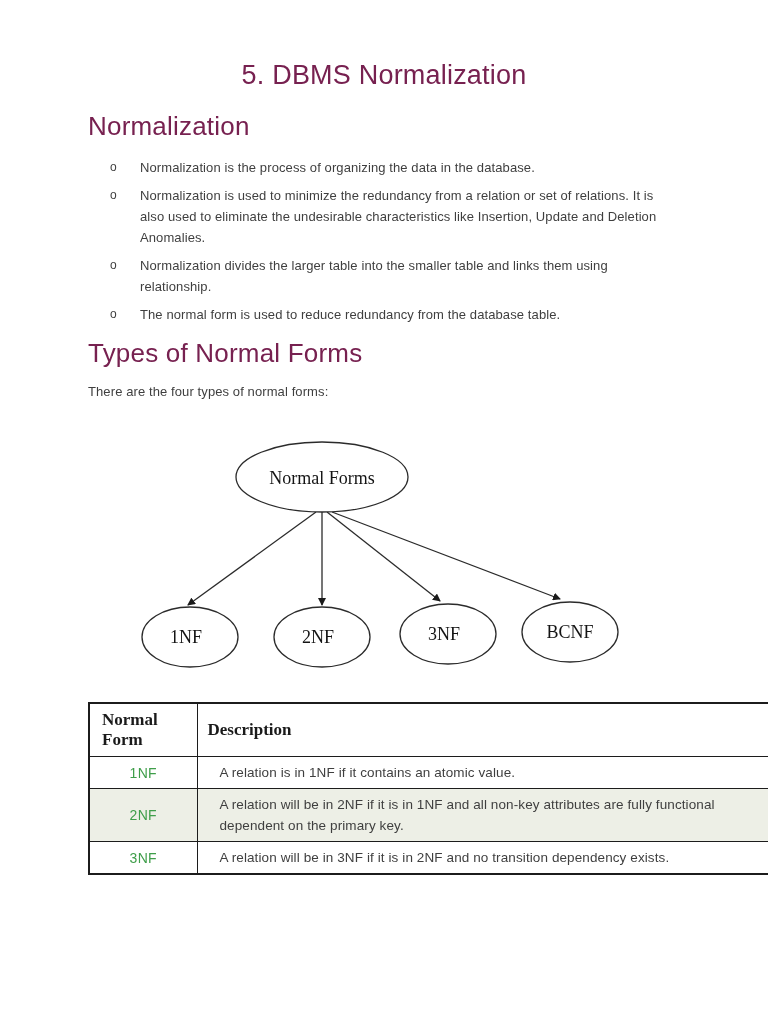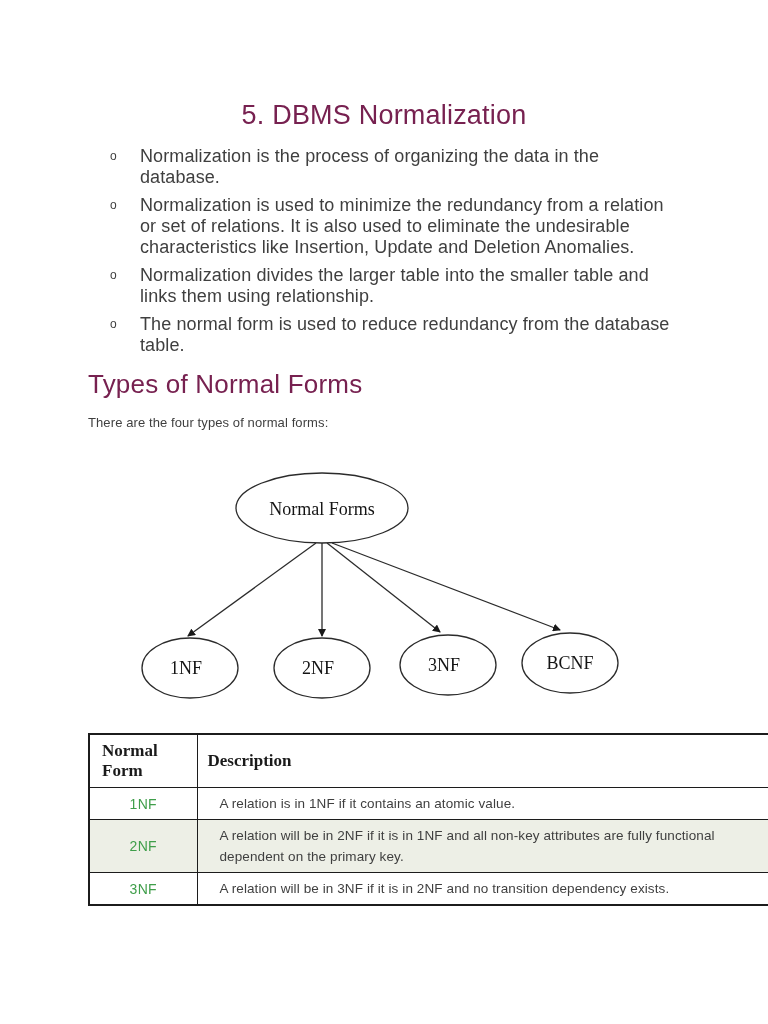--- a/index.html
+++ b/index.html
@@ -8,37 +8,37 @@
     --nf-green:#3f9e4a;
     --row-highlight:#edefe6;
     --table-border:#1c1c1c;
     --diagram-stroke:#2b2b2b;
   }
   *{margin:0;padding:0;box-sizing:border-box;}
   html,body{background:#ffffff;}
   .page{
     width:768px;height:1024px;background:#ffffff;position:relative;
     font-family:"Liberation Sans",sans-serif;color:var(--body-text);
-    padding-top:98px;overflow:hidden;
+    padding-top:58px;overflow:hidden;
   }
   .doc-title{
     text-align:center;font-size:27px;line-height:34px;
     color:var(--heading);font-weight:400;letter-spacing:0.2px;
   }
   .h1{
     margin:18px 0 0 88px;font-size:26px;line-height:33px;
     color:var(--heading);font-weight:400;letter-spacing:0.2px;
   }
   .bullets{margin:14px 0 0 110px;width:570px;}
   .bullet{display:flex;margin-bottom:7px;}
   .bullet .marker{
     width:30px;flex:0 0 30px;font-size:12px;line-height:21px;color:var(--body-text);
   }
   .bullet .btext{
-    flex:1;font-size:18px;line-height:21px;color:var(--body-text);
+    flex:1;font-size:13px;line-height:21px;color:var(--body-text);
     letter-spacing:0.1px;max-width:545px;
   }
   .intro{
     margin:12px 0 7px 88px;font-size:13px;line-height:20px;color:var(--body-text);
     letter-spacing:0.1px;
   }
   .h2{margin:12px 0 0 88px;}
   .diagram-wrap{margin:34px 0 0 120px;width:560px;height:240px;}
   .diagram-wrap svg{display:block;}
   .nf-table{
@@ -68,20 +68,21 @@
     font-family:"Liberation Serif",serif;fill:#141414;
   }
 </style>
 </head>
 <body>
 
 <div class="page">
 
   <div class="doc-title">5. DBMS Normalization</div>
 
+  <div class="h1">Normalization</div>
 
   <div class="bullets">
     <div class="bullet">
       <span class="marker">o</span>
       <span class="btext">Normalization is the process of organizing the data in the database.</span>
     </div>
     <div class="bullet">
       <span class="marker">o</span>
       <span class="btext">Normalization is used to minimize the redundancy from a relation or set of relations. It is also used to eliminate the undesirable characteristics like Insertion, Update and Deletion Anomalies.</span>
     </div>

